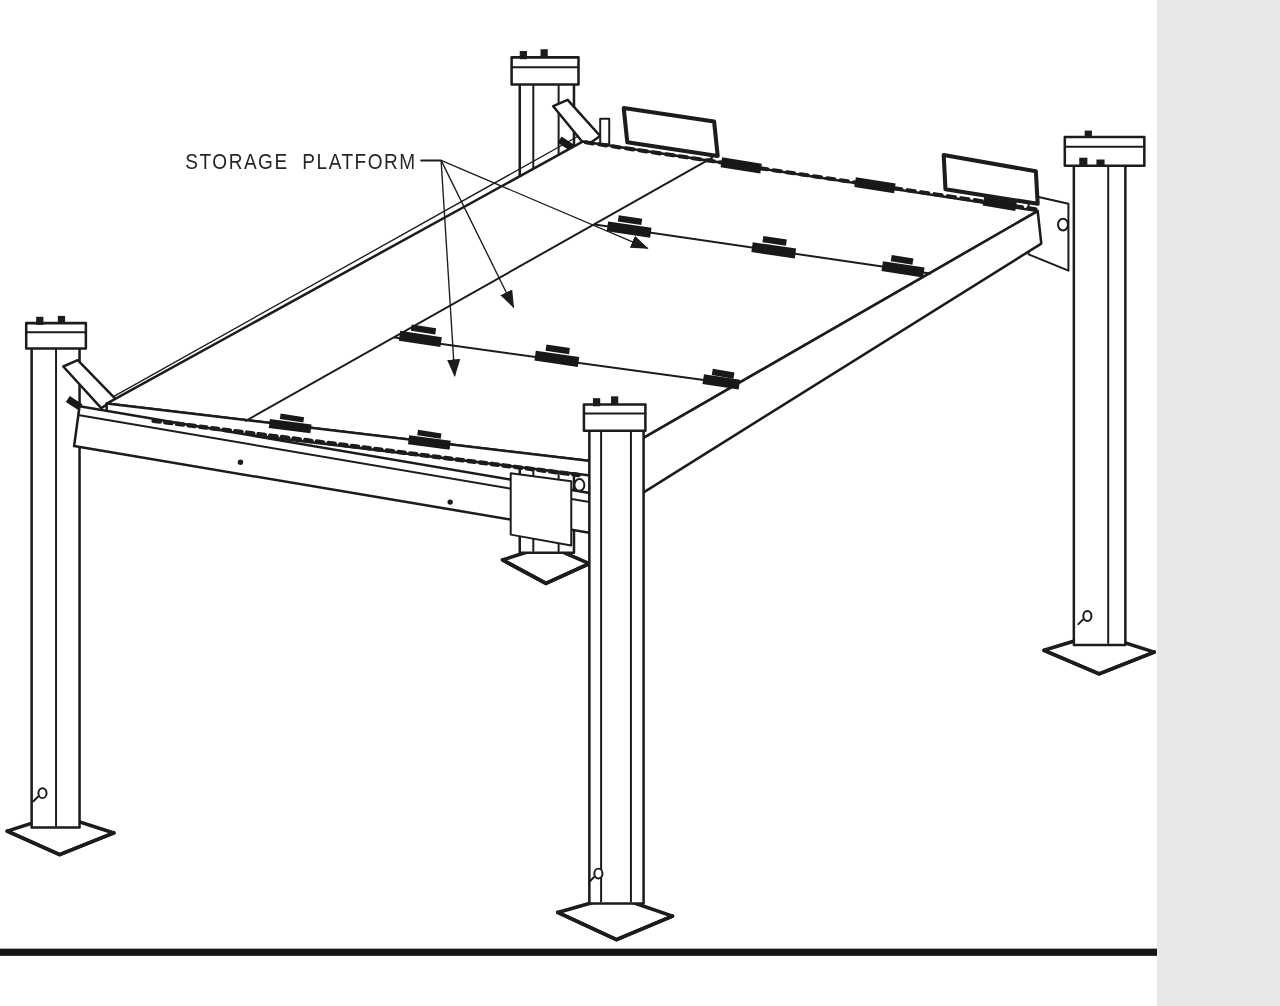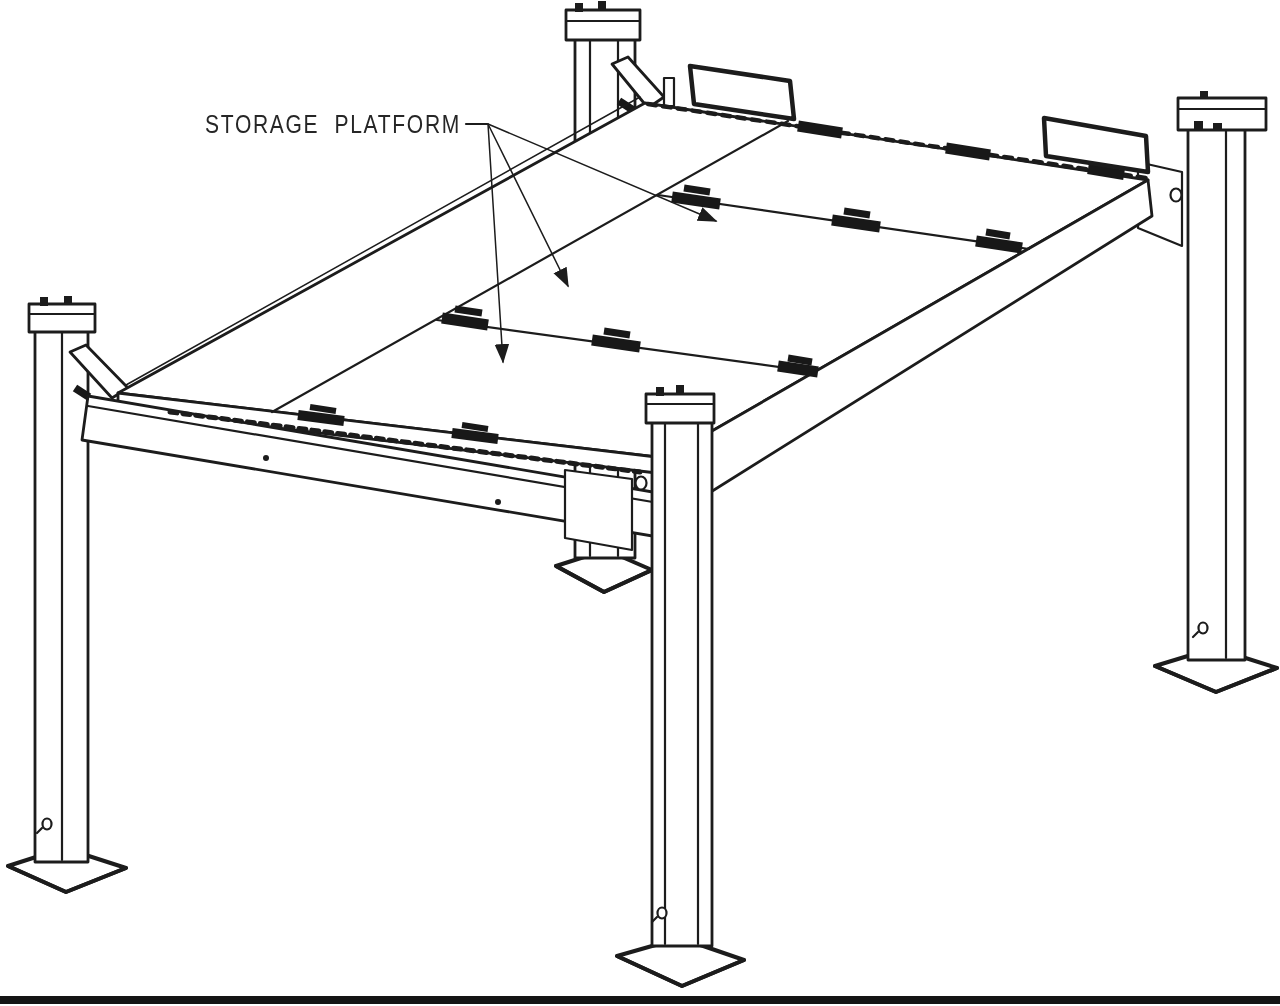--- a/index.html
+++ b/index.html
@@ -1,17 +1,17 @@
 <!DOCTYPE html>
 <html><head>
 <meta charset="utf-8">
 <style>
   html,body{margin:0;padding:0;background:#e8e8e8;}
   .stage{
-    position:relative;width:1280px;height:1006px;background:#ffffff;
+    position:relative;width:1157px;height:1006px;background:#ffffff;
     font-family:"Liberation Sans",sans-serif;overflow:hidden;
   }
   svg{display:block;width:100%;height:100%;}
   .ink{stroke:#1c1c1c;fill:none;stroke-linecap:round;stroke-linejoin:round;}
   .w1{stroke-width:1.5;}
   .w2{stroke-width:2.2;}
   .w3{stroke-width:2.8;}
   .w4{stroke-width:4;}
   .white{fill:#ffffff;}
   .solid{fill:#1c1c1c;stroke:none;}

